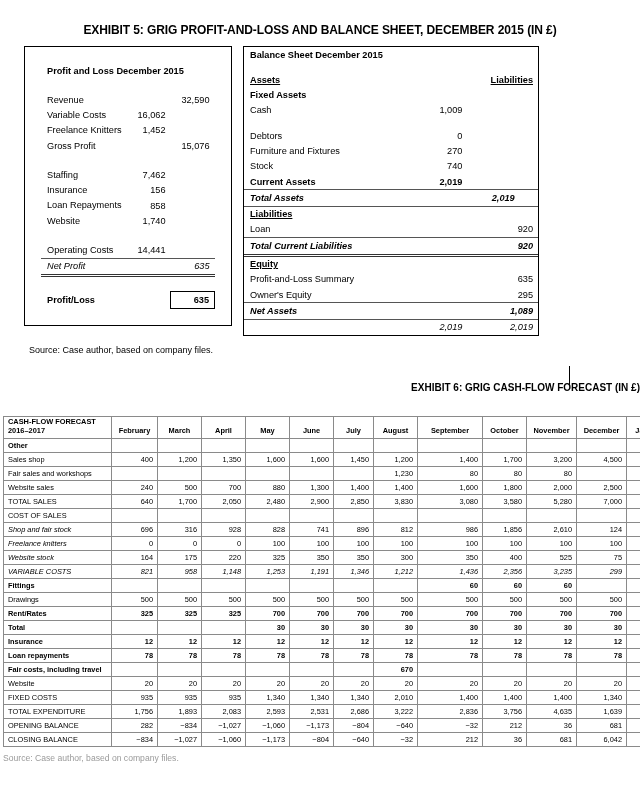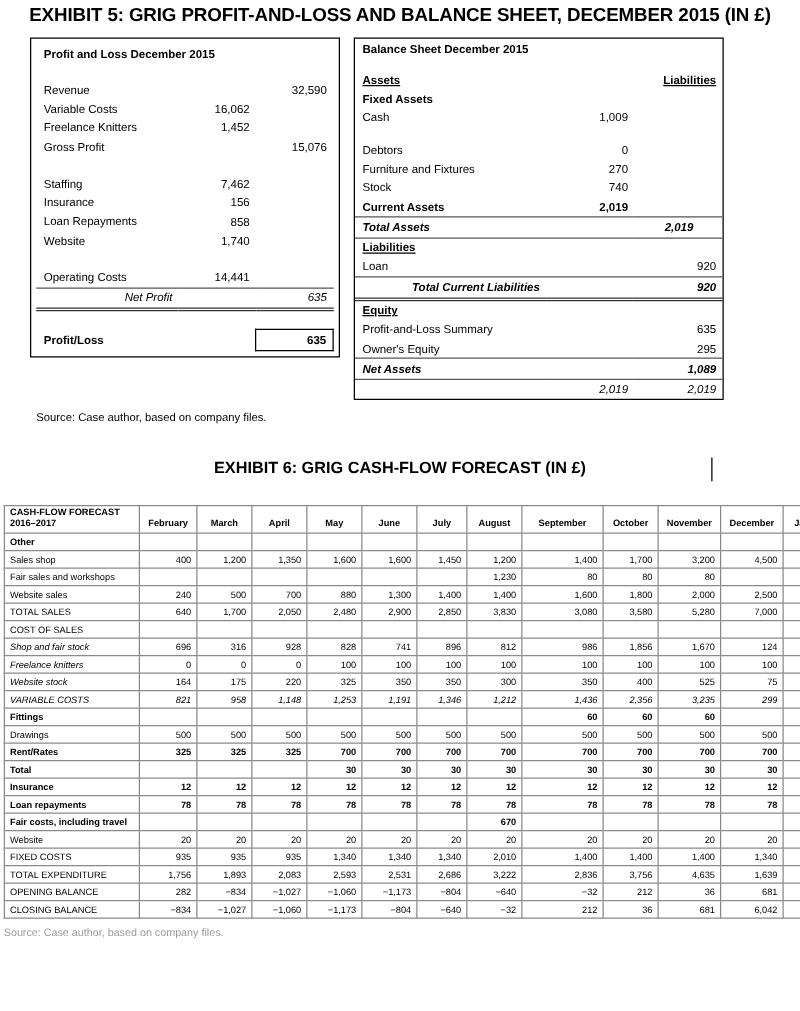--- a/index.html
+++ b/index.html
@@ -13,38 +13,38 @@
     font-family: "Liberation Sans", sans-serif;
     color: #000000;
     overflow: hidden;
     position: relative;
   }
 
   
   .exhibit5-title {
     text-align: center;
     font-weight: bold;
-    font-size: 15px;
+    font-size: 12px;
     letter-spacing: -0.1px;
-    padding-top: 4px;
+    padding-top: 23px;
     padding-bottom: 9px;
   }
 
   .ex5-wrap {
     display: flex;
     align-items: flex-start;
     padding-left: 24px;
     gap: 11px;
   }
 
   .pl-box {
-    width: 248px;
+    width: 208px;
     border: 1px solid #000;
     box-sizing: border-box;
-    padding: 4px;
+    padding: 16px;
   }
   .bs-box {
     width: 296px;
     border: 1px solid #000;
     box-sizing: border-box;
   }
 
   table.fin {
     border-collapse: collapse;
     width: 100%;
@@ -57,21 +57,21 @@
     white-space: nowrap;
   }
   td.lbl { text-align: left; }
   td.num { text-align: right; }
   .b { font-weight: bold; }
   .u { text-decoration: underline; }
   .spacer td { height: 9px; padding: 0; }
   .smallspacer td { height: 5px; padding: 0; }
 
   .topline td { border-top: 1px solid #555; font-style: italic; }
-  .dblbottom td { border-bottom: 3px double #333; text-align: right; }
+  .dblbottom td { border-bottom: 3px double #333; }
   .thickbottom td { border-bottom: 1px solid #555; }
 
   
   .pl-final td { padding-top: 3px; padding-bottom: 3px; }
   .boxcell {
     border: 1px solid #000;
     text-align: right;
     font-weight: bold;
   }
 
@@ -85,23 +85,23 @@
     position: absolute;
     left: 569px;
     top: 366px;
     width: 1px;
     height: 19px;
     background: #000;
   }
 
   
   .exhibit6-title {
-    text-align: center;
+    text-align: right;
     font-weight: bold;
-    font-size: 13px;
+    font-size: 10px;
     padding-top: 27px;
     padding-bottom: 7px;
   }
 
   .cf-wrap { padding: 16px 2px 0 3px; }
 
   table.cf {
     border-collapse: collapse;
     width: 635px;
     font-size: 7.4px;
@@ -460,21 +460,21 @@
           <td class="rl">Shop and fair stock</td>
           <td class="rv">696</td>
           <td class="rv">316</td>
           <td class="rv">928</td>
           <td class="rv">828</td>
           <td class="rv">741</td>
           <td class="rv">896</td>
           <td class="rv">812</td>
           <td class="rv">986</td>
           <td class="rv">1,856</td>
-          <td class="rv">1,670</td>
+          <td class="rv">2,610</td>
           <td class="rv">124</td>
           <td class="rv">205</td>
         </tr>
         <tr class="rowital">
           <td class="rl">Freelance knitters</td>
           <td class="rv">0</td>
           <td class="rv">0</td>
           <td class="rv">0</td>
           <td class="rv">100</td>
           <td class="rv">100</td>

